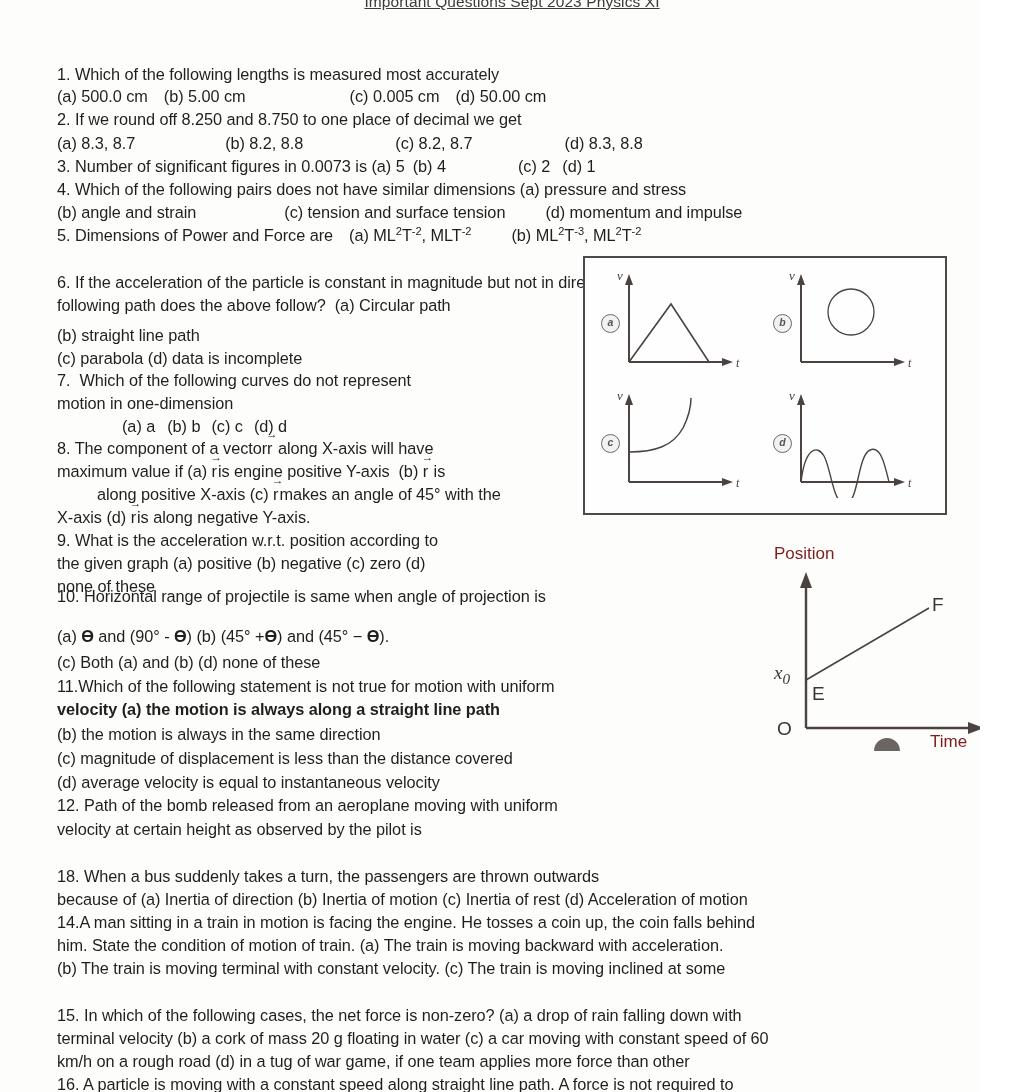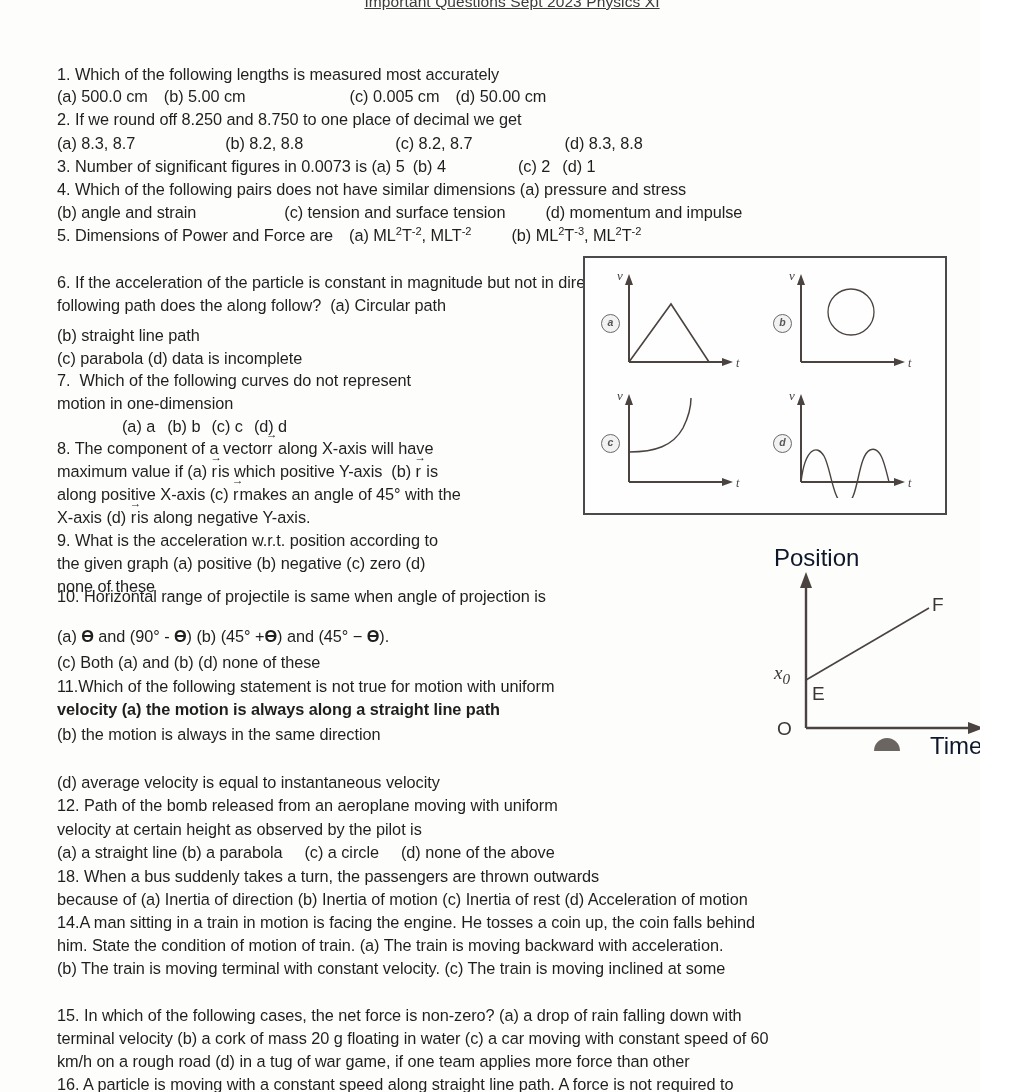--- a/index.html
+++ b/index.html
@@ -114,22 +114,22 @@
   
   #pos-graph {
     position: absolute;
     left: 744px;
     top: 542px;
     width: 275px;
     height: 225px;
   }
   #pos-graph .axis-title {
     position: absolute;
-    font-size: 24px;
-    color: #0f172a;
+    font-size: 17px;
+    color: #7f1d1d;
     font-family: "Liberation Sans", sans-serif;
   }
   #pos-label  { left: 30px;  top: 2px;  }
   #time-label { left: 186px; top: 190px; }
   .pt-lab {
     position: absolute;
     font-size: 19px;
     color: #3c3633;
   }
   #lab-x0 { left: 30px;  top: 120px; font-family: "Liberation Serif", serif; font-style: italic; }
@@ -180,21 +180,21 @@
   </div>
 
   <div class="qtext col-wide" style="top:177px;">
     <span class="line"><span>5. Dimensions of Power and Force are</span><span class="gap-s"></span><span><span>(a)</span> ML<sup>2</sup>T<sup>-2</sup>, MLT<sup>-2</sup></span><span class="gap-m"></span><span><span>(b)</span> ML<sup>2</sup>T<sup>-3</sup>, ML<sup>2</sup>T<sup>-2</sup></span></span>
   </div>
 
   <div class="qtext col-wide" style="top:224px;">
     <span class="line">6. If the acceleration of the particle is constant in magnitude but not in direction, which of the</span>
   </div>
   <div class="qtext col-wide" style="top:247px;">
-    <span class="line"><span>following path does the along follow?</span>  <span>(a) Circular path</span></span>
+    <span class="line"><span>following path does the above follow?</span>  <span>(a) Circular path</span></span>
   </div>
   <div class="qtext col-narrow" style="top:277px;">
     <span class="line">(b) straight line path</span>
   </div>
   <div class="qtext col-narrow" style="top:300px;">
     <span class="line"><span>(c) parabola</span> <span>(d) data is incomplete</span></span>
   </div>
 
   <div class="qtext col-narrow" style="top:322px;">
     <span class="line">7.  Which of the following curves do not represent</span>
@@ -203,23 +203,23 @@
     <span class="line">motion in one-dimension</span>
   </div>
   <div class="qtext col-narrow" style="top:368px; left:122px;">
     <span class="line"><span>(a) a</span><span class="gap-s" style="width:12px"></span><span>(b) b</span><span class="gap-s" style="width:11px"></span><span>(c) c</span><span class="gap-s" style="width:11px"></span><span>(d) d</span></span>
   </div>
 
   <div class="qtext col-narrow" style="top:390px;">
     <span class="line"><span>8. The component of a vector</span><span class="vec">r</span><span> along X-axis will have</span></span>
   </div>
   <div class="qtext col-narrow" style="top:413px;">
-    <span class="line"><span>maximum value if (a) </span><span class="vec">r</span><span>is which positive Y-axis  (b) </span><span class="vec">r</span><span> is</span></span>
-  </div>
-  <div class="qtext col-narrow" style="top:436px;">
+    <span class="line"><span>maximum value if (a) </span><span class="vec">r</span><span>is engine positive Y-axis  (b) </span><span class="vec">r</span><span> is</span></span>
+  </div>
+  <div class="qtext col-narrow" style="top:436px;margin-left:40px;">
     <span class="line"><span>along positive X-axis (c) </span><span class="vec">r</span><span>makes an angle of 45° with the</span></span>
   </div>
   <div class="qtext col-narrow" style="top:459px;">
     <span class="line"><span>X-axis (d) </span><span class="vec">r</span><span>is along negative Y-axis.</span></span>
   </div>
 
   <div class="qtext col-narrow" style="top:482px;">
     <span class="line">9. What is the acceleration w.r.t. position according to</span>
   </div>
   <div class="qtext col-narrow" style="top:505px;">
@@ -241,32 +241,32 @@
 
   <div class="qtext col-mid" style="top:628px;">
     <span class="line">11.Which of the following statement is not true for motion with uniform</span>
   </div>
   <div class="qtext col-mid" style="top:651px;font-weight:bold;">
     <span class="line">velocity (a) the motion is always along a straight line path</span>
   </div>
   <div class="qtext col-mid" style="top:676px;">
     <span class="line">(b) the motion is always in the same direction</span>
   </div>
+  <div class="qtext col-mid" style="top:700px;">
+    <span class="line">(c) magnitude of displacement is less than the distance covered</span>
+  </div>
   <div class="qtext col-mid" style="top:724px;">
     <span class="line">(d) average velocity is equal to instantaneous velocity</span>
   </div>
 
   <div class="qtext col-mid" style="top:747px;">
     <span class="line">12. Path of the bomb released from an aeroplane moving with uniform</span>
   </div>
   <div class="qtext col-mid" style="top:771px;">
     <span class="line">velocity at certain height as observed by the pilot is</span>
-  </div>
-  <div class="qtext col-mid" style="top:794px;">
-    <span class="line"><span>(a) a straight line</span> <span>(b) a parabola</span><span class="gap-s" style="width:22px"></span><span>(c) a circle</span><span class="gap-s" style="width:22px"></span><span>(d) none of the above</span></span>
   </div>
 
   <div class="qtext col-wide" style="top:818px;">
     <span class="line">18. When a bus suddenly takes a turn, the passengers are thrown outwards</span>
   </div>
   <div class="qtext col-wide" style="top:841px;">
     <span class="line">because of (a) Inertia of direction (b) Inertia of motion (c) Inertia of rest (d) Acceleration of motion</span>
   </div>
 
   <div class="qtext col-wide" style="top:864px;">

